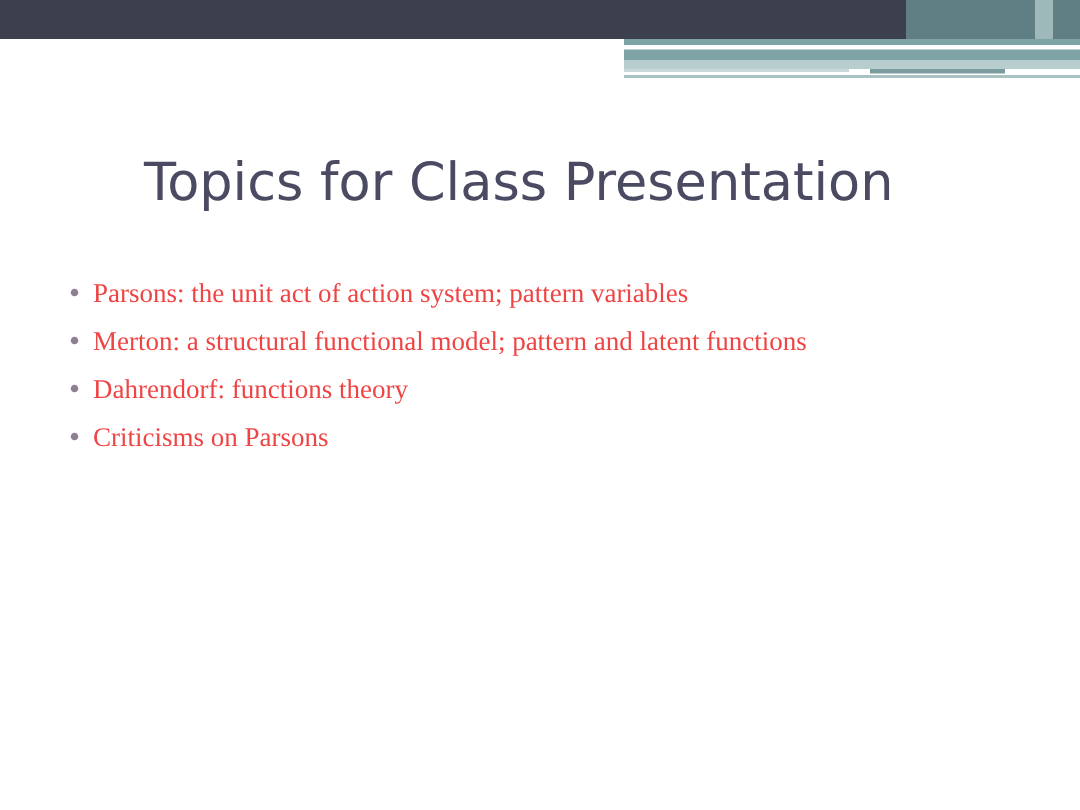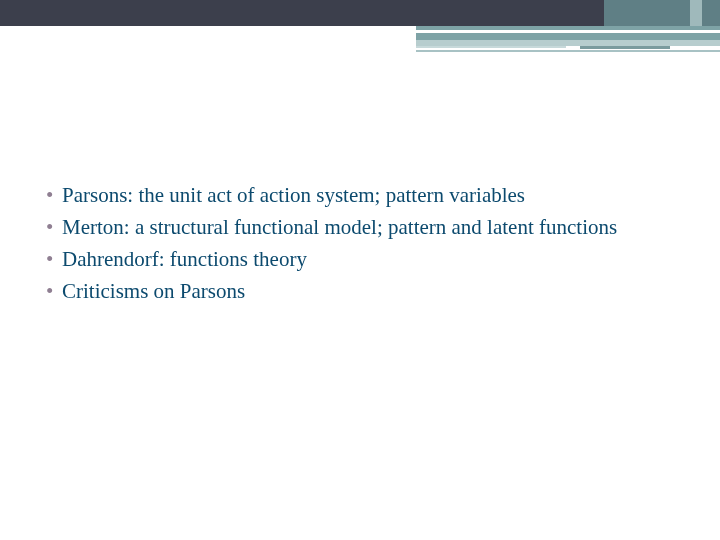--- a/index.html
+++ b/index.html
@@ -122,42 +122,43 @@
     font-size: 21px;
     line-height: 30px;
     width: 20px;
     flex: 0 0 20px;
     text-align: left;
     padding-left: 4px;
     box-sizing: border-box;
   }
   .bullet-text {
     font-family: "Liberation Serif", serif;
-    font-size: 21px;
+    font-size: 18px;
     line-height: 30px;
-    color: #0c4a6e;
+    color: #ef4444;
     flex: 1 1 auto;
   }
 </style>
 </head>
 <body>
 
 <div class="slide">
 
   <div class="top-band"></div>
   <div class="top-band-accent"></div>
   <div class="top-band-accent2"></div>
 
   <div class="band-teal-wide"></div>
   <div class="band-white-1"></div>
   <div class="band-teal-pale"></div>
   <div class="band-line-dark2"></div>
   <div class="band-line-dark"></div>
   <div class="band-teal-thin"></div>
 
+  <div class="title">Topics for Class Presentation</div>
 
   <div class="body">
 
     <div class="bullet-row">
       <span class="bullet-mark">•</span>
       <span class="bullet-text">Parsons: the unit act of action system; pattern variables</span>
     </div>
 
     <div class="bullet-row">
       <span class="bullet-mark">•</span>

